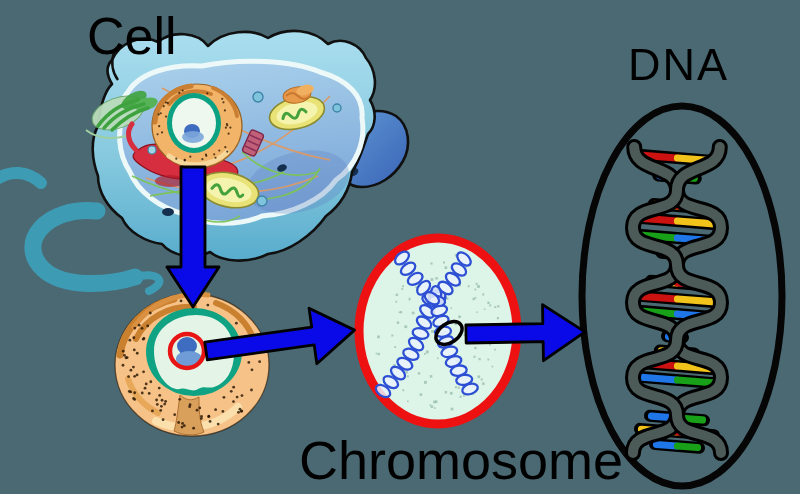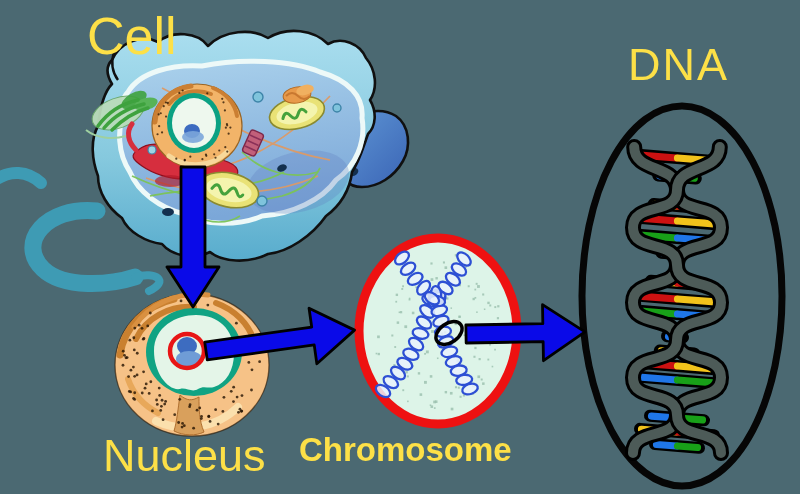--- a/index.html
+++ b/index.html
@@ -1,22 +1,22 @@
 <!DOCTYPE html>
 <html><head>
 <meta charset="utf-8">
 <style>
   html,body{margin:0;padding:0;background:#4b6972;}
   .stage{position:relative;width:800px;height:494px;overflow:hidden;
          font-family:"Liberation Sans",sans-serif;background:#4b6972;}
   .stage svg{position:absolute;left:0;top:0;}
-  .lbl{position:absolute;color:#fde047;line-height:1;white-space:nowrap;user-select:none;}
+  .lbl{position:absolute;color:#000000;line-height:1;white-space:nowrap;user-select:none;}
   .lbl-cell{left:87px;top:10px;font-size:52px;font-weight:400;}
   .lbl-nucleus{left:103px;top:433px;font-size:45px;font-weight:400;}
-  .lbl-chromosome{left:299px;top:433px;font-size:33px;font-weight:700;}
+  .lbl-chromosome{left:299px;top:433px;font-size:54px;font-weight:400;}
   .lbl-dna{left:628px;top:42px;font-size:45px;font-weight:400;letter-spacing:2px;}
 </style>
 </head>
 <body>
 
 <div class="stage">
 <svg width="800" height="494" viewBox="0 0 800 494">
   <defs>
     <linearGradient id="gBody" x1="0" y1="0" x2="0" y2="1">
       <stop offset="0" stop-color="#aadeef"></stop>
@@ -483,16 +483,15 @@
     <g transform="translate(206,351) rotate(-8)">
       <path d="M 0 -9 L 108 -9 L 108 -28 L 150 0 L 108 28 L 108 9 L 0 9 Z" fill="#0a0ae8"></path>
     </g>
     <g transform="translate(466,334) rotate(-1)">
       <path d="M 0 -9 L 77 -9 L 77 -28 L 119 0 L 77 28 L 77 9 L 0 9 Z" fill="#0a0ae8"></path>
     </g>
   </g>
 </svg>
 
 <div class="lbl lbl-cell">Cell</div>
-<div class="lbl lbl-nucleus">Nucleus</div>
 <div class="lbl lbl-chromosome">Chromosome</div>
 <div class="lbl lbl-dna">DNA</div>
 </div>
 
 </body></html>

